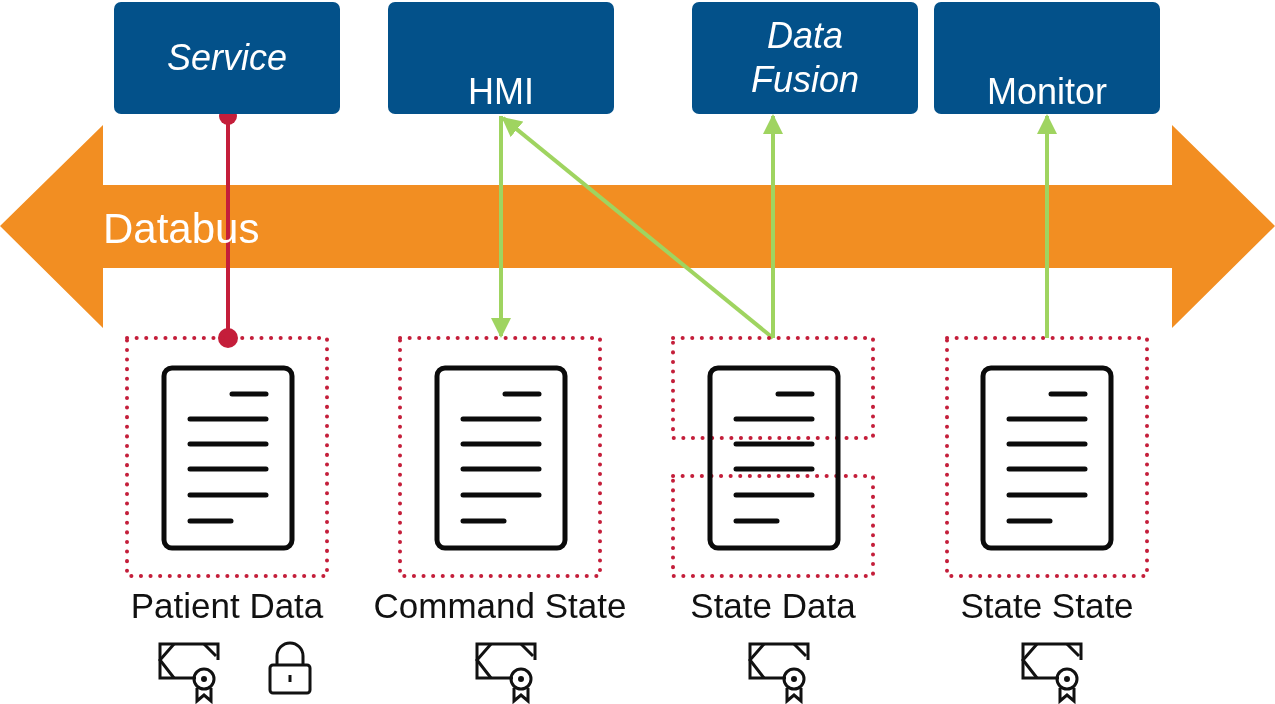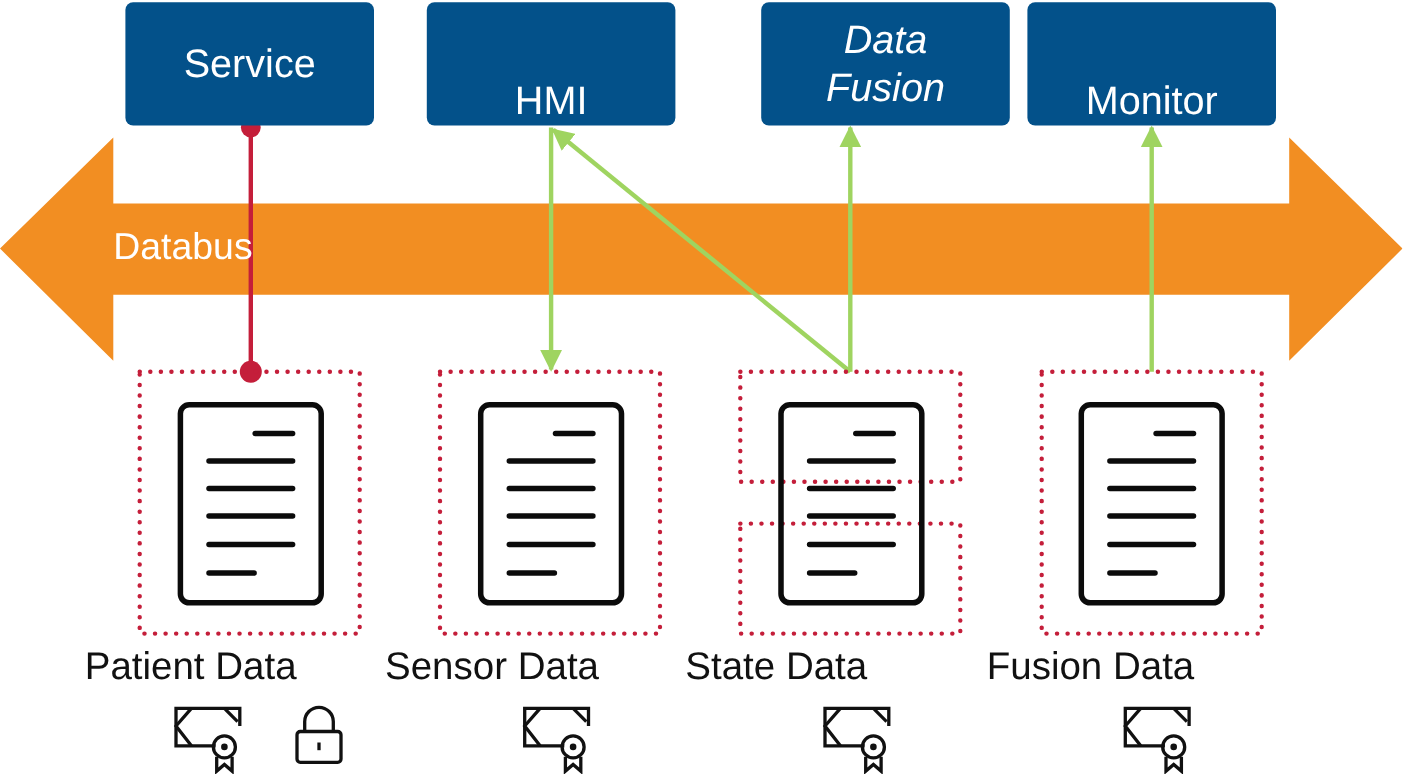--- a/index.html
+++ b/index.html
@@ -1,20 +1,20 @@
 <!DOCTYPE html>
 <html><head>
 <meta charset="utf-8">
 <style>
   html, body { margin:0; padding:0; background:#ffffff; }
   body { width:1275px; height:704px; position:relative; overflow:hidden; font-family:"Liberation Sans", "DejaVu Sans", sans-serif; }
   .app-box { position:absolute; top:2px; width:226px; height:112px; background:#03518a; border-radius:7px; color:#fff; display:flex; align-items:center; justify-content:center; text-align:center; font-size:36px; line-height:44px; }
-  .label { position:absolute; top:586px; width:300px; font-size:35px; color:#111; }
+  .label { position:absolute; top:586px; width:300px; text-align:center; font-size:35px; color:#111; }
   svg.main { position:absolute; left:0; top:0; }
-  .bus-label { position:absolute; left:103px; top:205px; font-size:34px; color:#fff; }
+  .bus-label { position:absolute; left:103px; top:205px; font-size:42px; color:#fff; }
 </style>
 </head>
 <body>
 
 <svg class="main" width="1275" height="704" viewBox="0 0 1275 704">
   <defs>
     <marker id="ga" viewBox="0 0 10 10" refX="9" refY="5" markerWidth="5" markerHeight="5" orient="auto-start-reverse">
       <path d="M0,0 L10,5 L0,10 z" fill="#9fd460"></path>
     </marker>
   </defs>
@@ -115,28 +115,28 @@
         <path d="M1067,644 L1079,656"></path>
         <circle cx="1067" cy="679" r="10"></circle>
         <circle cx="1067" cy="679" r="1.5" fill="#111"></circle>
         <path d="M1060,688 L1060,701 L1067,695 L1074,701 L1074,688"></path>
       </g>
     </g>
 </svg>
 
 <div class="bus-label">Databus</div>
 
-<div class="app-box" style="left:114px;">
+<div class="app-box" style="left:114px;font-style:italic;">
     <span>Service</span>
   </div>
 <div class="app-box" style="left:388px;align-items:flex-end;">
     <span>HMI</span>
   </div>
 <div class="app-box" style="left:692px;white-space:pre-line;font-style:italic;"><span>Data
 Fusion</span></div>
 <div class="app-box" style="left:934px;align-items:flex-end;">
     <span>Monitor</span>
   </div>
 
 <div class="label" style="left:77px;">Patient Data</div>
-<div class="label" style="left:350px;">Sensor Data</div>
+<div class="label" style="left:350px;">Command State</div>
 <div class="label" style="left:623px;">State Data</div>
-<div class="label" style="left:897px;">Fusion Data</div>
+<div class="label" style="left:897px;">State State</div>
 
 </body></html>

